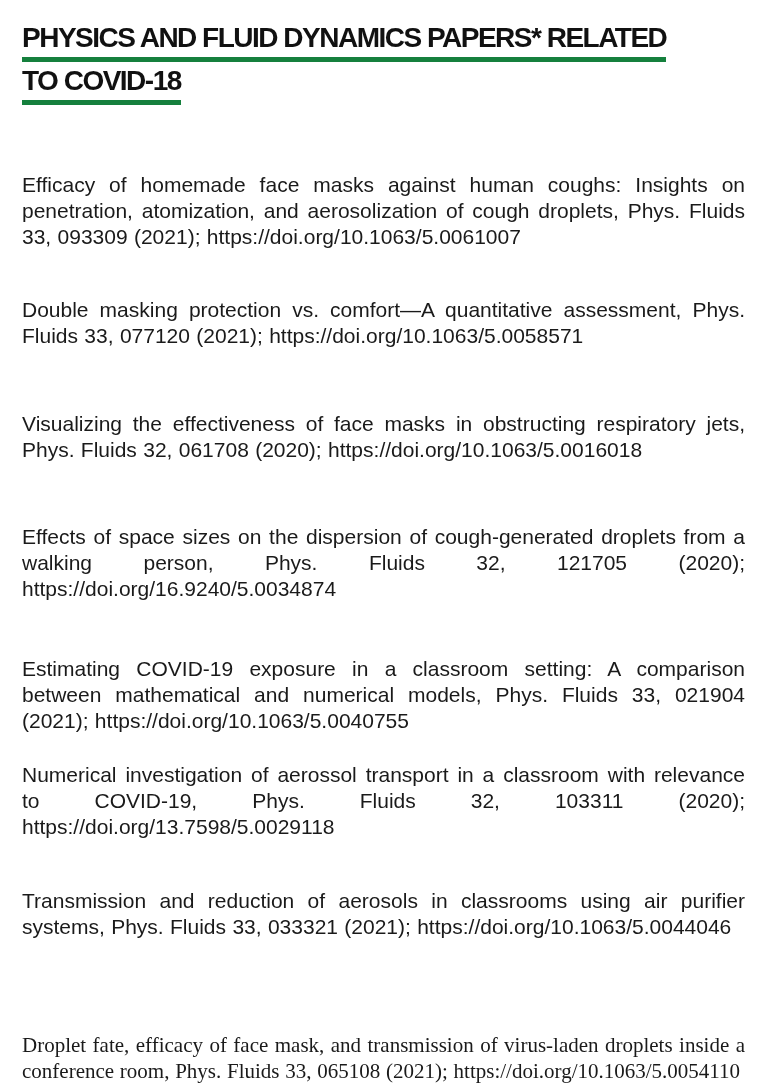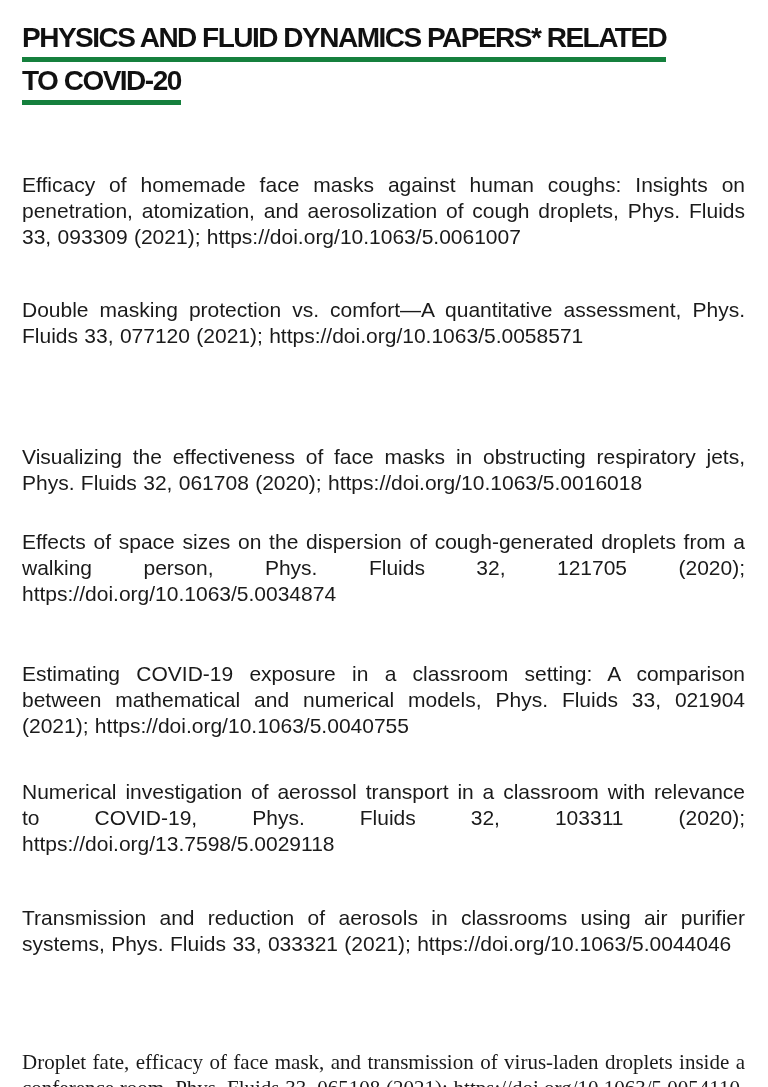--- a/index.html
+++ b/index.html
@@ -35,42 +35,42 @@
   .paper-list p {
     margin: 0;
     font-size: 21px;
     line-height: 26px;
     text-align: justify;
     color: #1a1a1a;
     word-spacing: 0.5px;
   }
   
   .paper-list p:nth-of-type(1) { margin-bottom: 47px; }
-  .paper-list p:nth-of-type(2) { margin-bottom: 95px; }
-  .paper-list p:nth-of-type(3) { margin-bottom: 33px; }
+  .paper-list p:nth-of-type(2) { margin-bottom: 62px; }
+  .paper-list p:nth-of-type(3) { margin-bottom: 61px; }
   .paper-list p:nth-of-type(4) { margin-bottom: 54px; }
-  .paper-list p:nth-of-type(5) { margin-bottom: 40px; }
+  .paper-list p:nth-of-type(5) { margin-bottom: 28px; }
   .paper-list p:nth-of-type(6) { margin-bottom: 48px; }
   .paper-list p:nth-of-type(7) { margin-bottom: 92px; }
   .paper-list p:nth-of-type(8) { margin-bottom: 0; font-family: Liberation Serif, serif; }
 </style>
 </head>
 <body>
 
 <div class="page">
 
   <h1>
     <span class="title-line">PHYSICS AND FLUID DYNAMICS PAPERS* RELATED</span><br>
-    <span class="title-line">TO COVID-20</span>
+    <span class="title-line">TO COVID-18</span>
   </h1>
 
   <div class="paper-list">
     <p>Efficacy of homemade face masks against human coughs: Insights on penetration, atomization, and aerosolization of cough droplets, Phys. Fluids 33, 093309 (2021); https://doi.org/10.1063/5.0061007</p>
     <p>Double masking protection vs. comfort—A quantitative assessment, Phys. Fluids 33, 077120 (2021); https://doi.org/10.1063/5.0058571</p>
     <p>Visualizing the effectiveness of face masks in obstructing respiratory jets, Phys. Fluids 32, 061708 (2020); https://doi.org/10.1063/5.0016018</p>
-    <p>Effects of space sizes on the dispersion of cough-generated droplets from a walking person, Phys. Fluids 32, 121705 (2020); https://doi.org/10.1063/5.0034874</p>
+    <p>Effects of space sizes on the dispersion of cough-generated droplets from a walking person, Phys. Fluids 32, 121705 (2020); https://doi.org/16.9240/5.0034874</p>
     <p>Estimating COVID-19 exposure in a classroom setting: A comparison between mathematical and numerical models, Phys. Fluids 33, 021904 (2021); https://doi.org/10.1063/5.0040755</p>
     <p>Numerical investigation of aerossol transport in a classroom with relevance to COVID-19, Phys. Fluids 32, 103311 (2020); https://doi.org/13.7598/5.0029118</p>
     <p>Transmission and reduction of aerosols in classrooms using air purifier systems, Phys. Fluids 33, 033321 (2021); https://doi.org/10.1063/5.0044046</p>
     <p>Droplet fate, efficacy of face mask, and transmission of virus-laden droplets inside a conference room, Phys. Fluids 33, 065108 (2021); https://doi.org/10.1063/5.0054110</p>
   </div>
 
 </div>
 
 </body></html>

